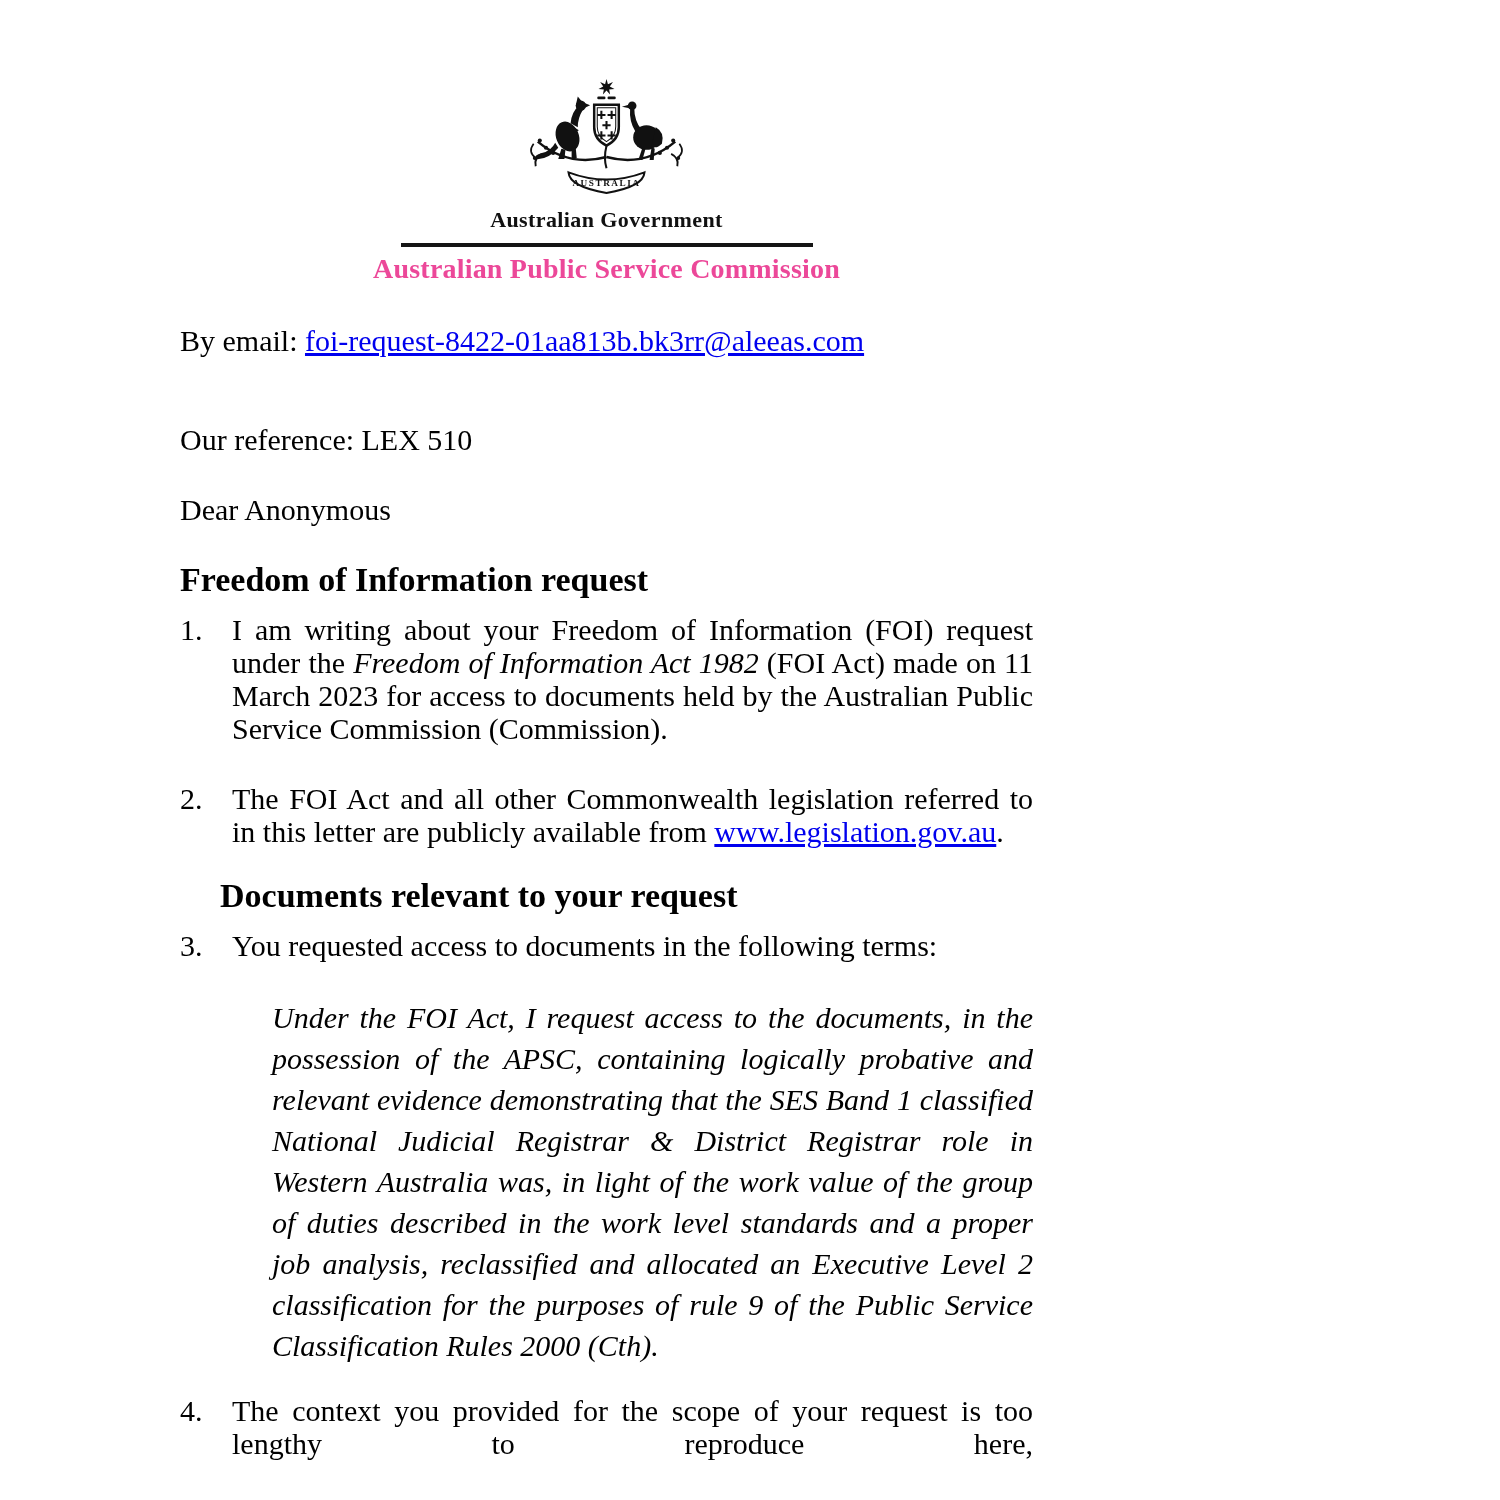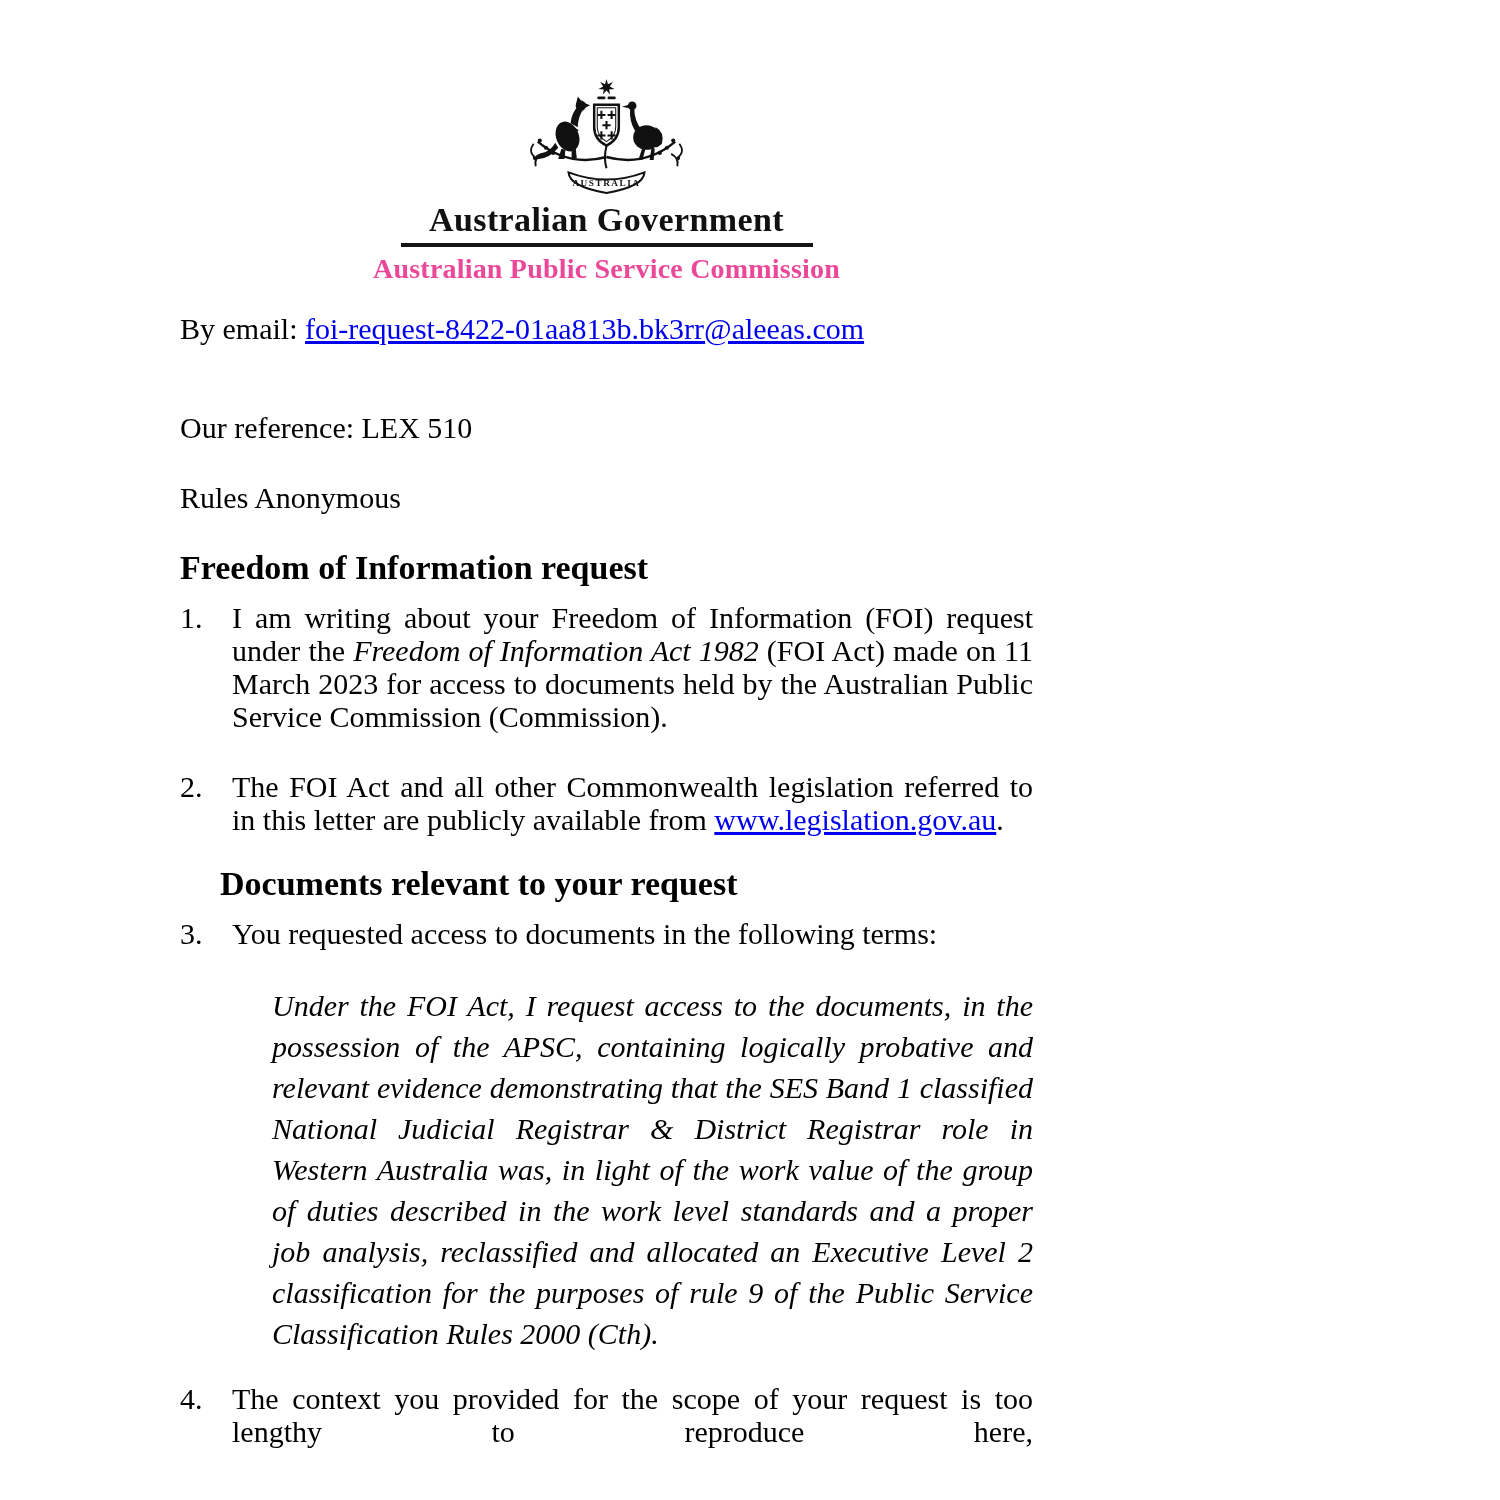--- a/index.html
+++ b/index.html
@@ -7,29 +7,29 @@
     width: 1500px; height: 1500px; overflow: hidden;
     background: #ffffff; color: #000000;
     font-family: "Liberation Serif", serif;
     font-size: 30px; line-height: 33px;
   }
   .page { width: 1213px; height: 1500px; position: relative; }
 
   
   .letterhead { padding-top: 78px; text-align: center; }
   .coat { display: block; margin: 0 auto; }
-  .gov-title { font-weight: 700; font-size: 34px; line-height: 32px; margin-top: 8px; color:#111; letter-spacing: .4px; }
+  .gov-title { font-weight: 700; font-size: 22px; line-height: 32px; margin-top: 8px; color:#111; letter-spacing: .4px; }
   .divider { width: 412px; height: 4px; background: #151515; margin: 7px auto; }
   .agency-title { font-weight: 700; font-size: 28px; line-height: 30px; color:#ec4899; letter-spacing: .2px; }
 
   
   .content { padding: 0 180px; }
   p { margin: 0; }
   .addressee { margin-top: 171px; }
-  .by-email { margin-top: 28px; }
+  .by-email { margin-top: 40px; }
   .reference { margin-top: 66px; }
   .salutation { margin-top: 37px; }
   h2.section-heading { font-size: 34px; line-height: 33px; font-weight: 700; margin: 37px 0 0 0; }
   h2.section-heading.second { margin-top: 31px; margin-left: 40px; }
 
   .list-item { display: flex; margin-top: 17px; }
   .list-item.spaced { margin-top: 37px; }
   .list-item .num { flex: 0 0 52px; }
   .list-item .li-text { flex: 1; text-align: justify; }
 
@@ -122,21 +122,21 @@
     <div class="agency-title">Australian Public Service Commission</div>
   </header>
 
   <main class="content">
 
 
     <p class="by-email"><span>By email: </span><a class="doc-link">foi-request-8422-01aa813b.bk3rr@aleeas.com</a></p>
 
     <p class="reference">Our reference: LEX 510</p>
 
-    <p class="salutation">Rules Anonymous</p>
+    <p class="salutation">Dear Anonymous</p>
 
     <h2 class="section-heading">Freedom of Information request</h2>
 
     <div class="list-item">
       <span class="num">1.</span>
       <span class="li-text"><span>I am writing about your Freedom of Information (FOI) request under the </span><em>Freedom of Information Act 1982</em><span> (FOI Act) made on 11 March 2023 for access to documents held by the Australian Public Service Commission (Commission).</span></span>
     </div>
 
     <div class="list-item spaced">
       <span class="num">2.</span>

